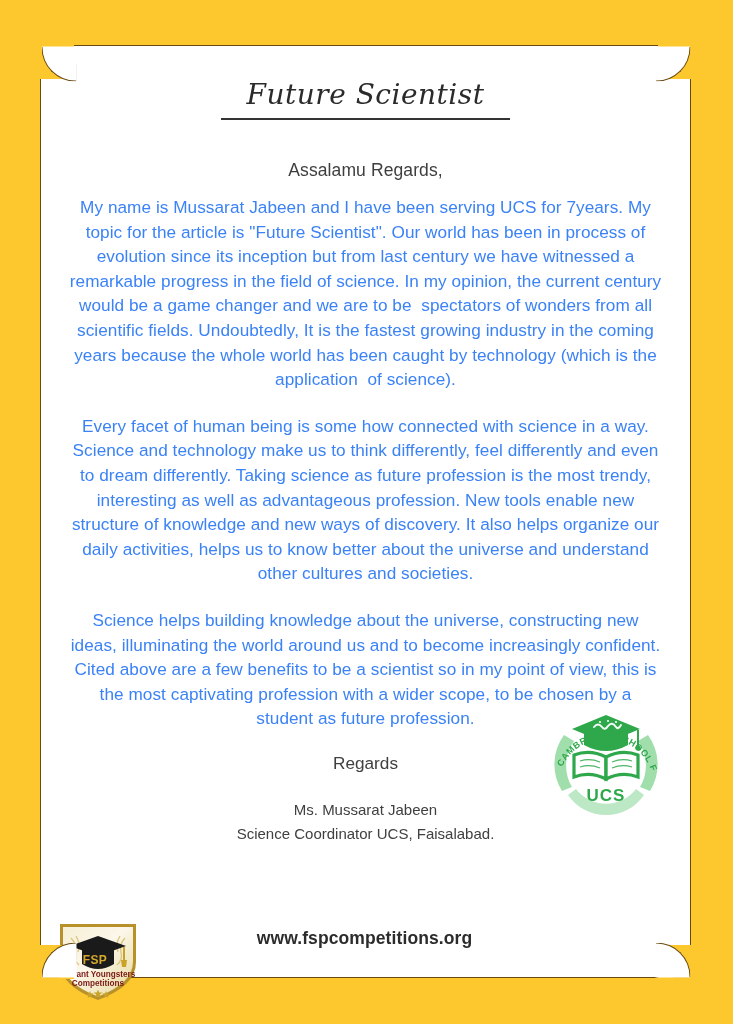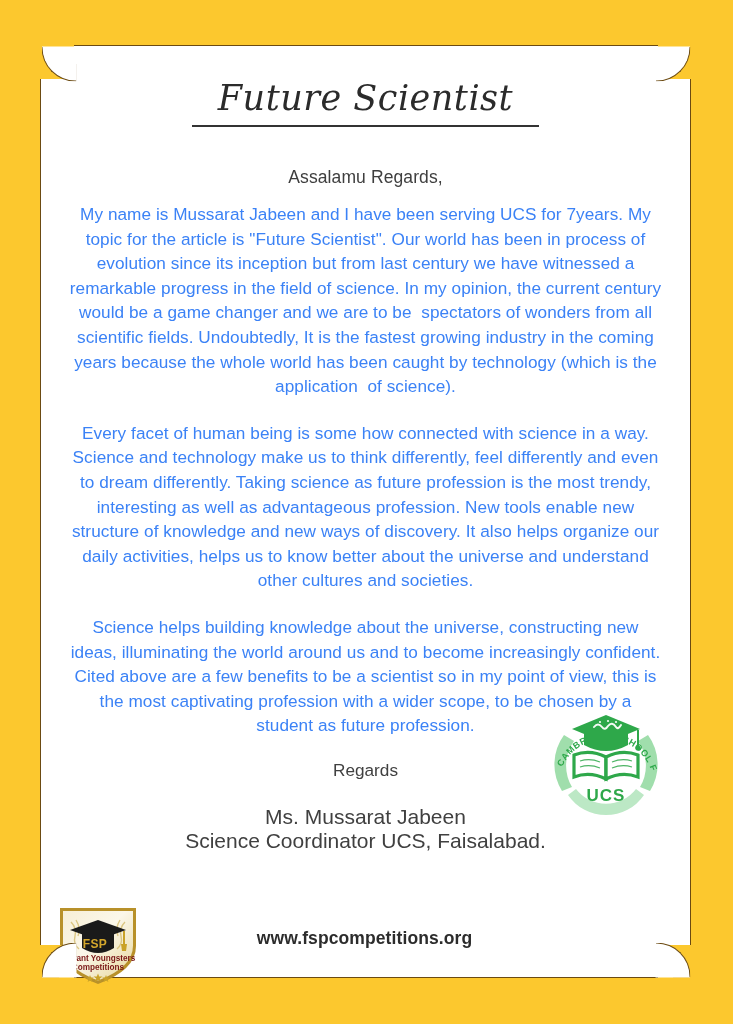--- a/index.html
+++ b/index.html
@@ -76,21 +76,21 @@
     position: absolute;
     inset: 0;
     padding: 22px 22px 0 22px;
     text-align: center;
     z-index: 2;
   }
 
   .title {
     font-family: "DejaVu Serif", serif;
     font-style: italic;
-    font-size: 35px;
+    font-size: 28px;
     font-weight: 400;
     letter-spacing: 0.5px;
     color: #2B2B2B;
     display: inline-block;
     padding: 2px 26px 7px 26px;
     border-bottom: 2.5px solid #333333;
     margin-top: 8px;
   }
 
   .salutation {
@@ -113,21 +113,21 @@
   }
 
   .regards {
     font-size: 17.2px;
     color: #404040;
     margin-top: 20px;
   }
 
   .signature {
     margin-top: 24px;
-    font-size: 21px;
+    font-size: 15px;
     line-height: 24.6px;
     color: #404040;
     white-space: pre-line;
   }
 
   
   .footer {
     position: absolute;
     left: 0; right: 0;
     bottom: 36px;
@@ -141,21 +141,21 @@
     text-align: center;
     font-size: 17.5px;
     font-weight: bold;
     color: #2C2C2C;
     letter-spacing: 0.1px;
   }
 
   .fsp-logo {
     position: absolute;
     left: 50px;
-    top: 4px;
+    top: 20px;
     width: 96px;
     height: 88px;
   }
 
   .ucs-logo {
     position: absolute;
     right: 20px;
     bottom: 150px;
     width: 128px;
     height: 128px;

